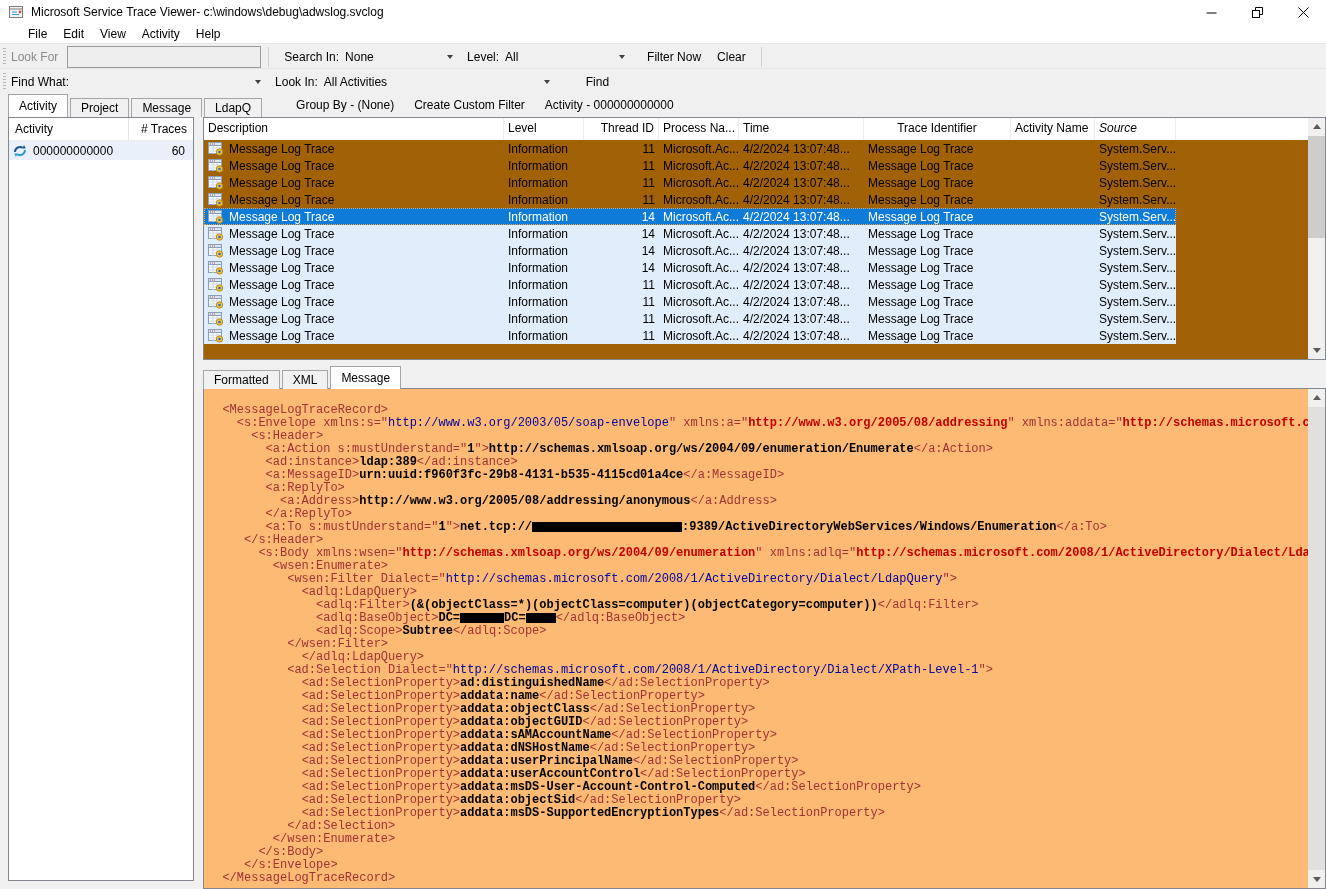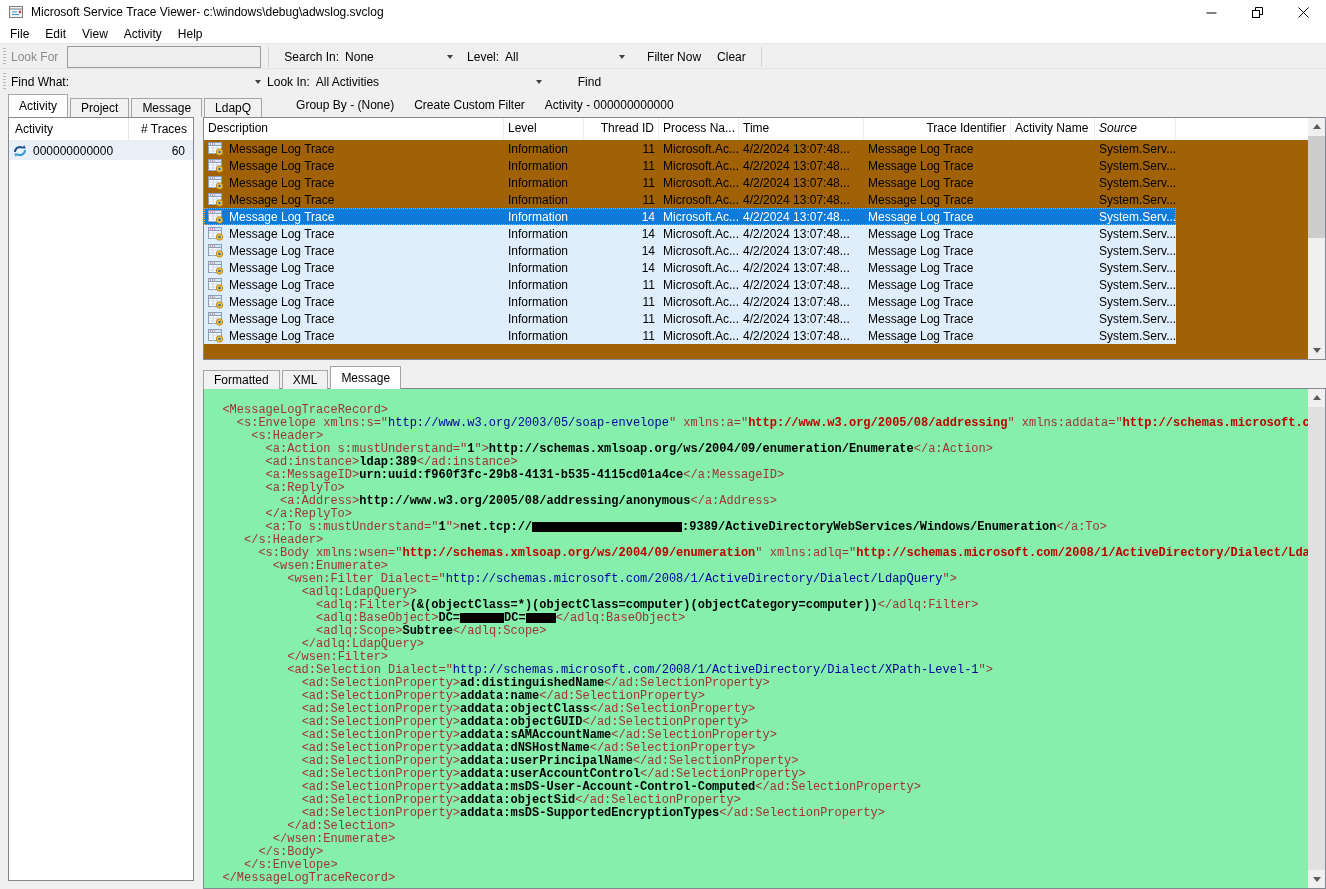--- a/index.html
+++ b/index.html
@@ -6,21 +6,21 @@
   .window{position:relative;width:1326px;height:889px;background:#f0f0f0;
     font-family:"Liberation Sans",sans-serif;font-size:12px;color:#000;overflow:hidden;
     box-shadow:0 0 0 1px #6d6d6d;}
   
   .titlebar{position:absolute;left:0;top:0;right:0;height:24px;background:#fff;display:flex;align-items:center;}
   .app-icon{margin:0 7px 0 8px;display:flex;}
   .title{white-space:nowrap;}
   .win-controls{margin-left:auto;display:flex;height:100%;}
   .win-btn{width:46px;display:flex;align-items:center;justify-content:center;}
   
-  .menubar{position:absolute;left:0;top:24px;right:0;height:19px;background:#fff;display:flex;align-items:center;padding-left:2px;}
+  .menubar{position:absolute;left:0;top:24px;right:0;height:19px;background:#fff;display:flex;align-items:center;padding-left:20px;}
   .menu-item{padding:1px 8px;}
   
   .toolbar{position:absolute;left:0;right:0;height:25px;background:#f0f0f0;display:flex;align-items:center;border-top:1px solid #e6e6e6;}
   .tb1{top:43px;} .tb2{top:68px;}
   .gripper{width:3px;height:17px;margin:0 5px 0 3px;
     background-image:repeating-linear-gradient(to bottom,#b8b8b8 0 1px,transparent 1px 3px);}
   .gray-label{color:#8a8a8a;}
   .tb-input{width:188px;height:18px;background:#eeeeee;border:1px solid #9a9a9a;margin-left:9px;}
   .tb-sep{width:1px;height:20px;background:#d2d2d2;margin:0 7px;}
   .combo{display:flex;align-items:center;justify-content:space-between;height:21px;padding:0 6px;box-sizing:border-box;}
@@ -58,21 +58,21 @@
   .tl-desc{display:flex;align-items:center;gap:5px;}
   
   .vscroll{position:absolute;top:0;right:0;width:17px;bottom:0;background:#f0f0f0;}
   .sb-btn{position:absolute;left:0;width:17px;height:17px;display:flex;align-items:center;justify-content:center;}
   .sb-up{top:0;} .sb-dn{bottom:0;}
   .tri-up{width:0;height:0;border-left:4px solid transparent;border-right:4px solid transparent;border-bottom:5px solid #5a5a5a;}
   .tri-dn{width:0;height:0;border-left:4px solid transparent;border-right:4px solid transparent;border-top:5px solid #5a5a5a;}
   .sb-thumb{position:absolute;left:0;width:17px;background:#cdcdcd;}
   
   .msg-tabs{position:absolute;left:203px;top:364px;height:25px;display:flex;align-items:flex-end;z-index:2;}
-  .message-panel{position:absolute;left:203px;top:388px;width:1123px;height:501px;background:#86efac;
+  .message-panel{position:absolute;left:203px;top:388px;width:1123px;height:501px;background:#fdba74;
     border:1px solid #828790;box-sizing:border-box;overflow:hidden;}
   .xml{position:absolute;left:0;top:0;right:17px;bottom:0;overflow:hidden;
     font-family:"Liberation Mono",monospace;font-size:12px;padding:15px 0 0 4px;}
   .xline{white-space:pre;height:13px;line-height:13px;}
   .xt{color:var(--xml-tag,#a03434);}
   .xb{color:var(--xml-blue,#00009b);font-weight:normal;}
   .xr{color:var(--xml-red,#c00000);font-weight:bold;}
   .xk{color:#000;font-weight:bold;}
   .redact{display:inline-block;background:#000;height:10px;vertical-align:middle;}
 </style>
@@ -139,21 +139,21 @@
     <div class="tb-sep"></div>
   </div>
 
   <div class="toolbar tb2">
     <div class="gripper"></div>
     <span>Find What:</span>
     <div class="combo" style="width:196px;margin-left:2px">
       <span></span>
       <span class="arrow-down"></span>
     </div>
-    <span class="lbl" style="margin-left:0">Look In:</span>
+    <span class="lbl" style="margin-left:8px">Look In:</span>
     <div class="combo" style="width:238px">
       <span>All Activities</span>
       <span class="arrow-down"></span>
     </div>
     <span class="tb-btn" style="margin-left:22px">Find</span>
   </div>
 
   <div class="tabrow">
     <div style="display:flex;align-items:flex-end">
         <div class="tab sel first">Activity</div>
@@ -188,21 +188,21 @@
       </div>
   </div>
 
   <div class="trace-list">
     <div class="tl-header">
         <div class="tl-hcell" style="width: 300px; text-align: left;">Description</div>
         <div class="tl-hcell" style="width: 80px; text-align: left;">Level</div>
         <div class="tl-hcell" style="width: 75px; text-align: right;">Thread ID</div>
         <div class="tl-hcell" style="width: 80px; text-align: center;">Process Na...</div>
         <div class="tl-hcell" style="width: 125px; text-align: left;">Time</div>
-        <div class="tl-hcell" style="width: 147px; text-align: right;">Trace Identifier</div>
+        <div class="tl-hcell" style="width: 147px; text-align: center;">Trace Identifier</div>
         <div class="tl-hcell" style="width: 84px; text-align: left;">Activity Name</div>
         <div class="tl-hcell" style="width: 81px; text-align: left; font-style: italic;">Source</div>
       </div>
     <div class="tl-rows">
         <div class="tl-row">
           <div class="tl-cell tl-desc" style="width: 300px; text-align: left;">
   <svg width="16" height="14" viewBox="0 0 16 14">
     <rect x="0.5" y="0.5" width="13" height="11" fill="#ffffff" stroke="#8aa0b8"></rect>
     <rect x="0.5" y="0.5" width="13" height="3" fill="#d6e6f5" stroke="#8aa0b8"></rect>
     <path d="M2 2h1M4 2h1M6 2h1" stroke="#c05046"></path>
@@ -471,22 +471,22 @@
         <div class="xline">        <span class="xt">&lt;/a:ReplyTo&gt;</span></div>
         <div class="xline">        <span class="xt">&lt;a:To s:mustUnderstand="</span><span class="xk">1</span><span class="xt">"&gt;</span><span class="xk">net.tcp://</span><span class="redact" style="width: 150px;"></span><span class="xk">:9389/ActiveDirectoryWebServices/Windows/Enumeration</span><span class="xt">&lt;/a:To&gt;</span></div>
         <div class="xline">     <span class="xt">&lt;/s:Header&gt;</span></div>
         <div class="xline">       <span class="xt">&lt;s:Body xmlns:wsen="</span><span class="xr">http://schemas.xmlsoap.org/ws/2004/09/enumeration</span><span class="xt">" xmlns:adlq="</span><span class="xr">http://schemas.microsoft.com/2008/1/ActiveDirectory/Dialect/LdapQ</span></div>
         <div class="xline">         <span class="xt">&lt;wsen:Enumerate&gt;</span></div>
         <div class="xline">           <span class="xt">&lt;wsen:Filter Dialect="</span><span class="xb">http://schemas.microsoft.com/2008/1/ActiveDirectory/Dialect/LdapQuery</span><span class="xt">"&gt;</span></div>
         <div class="xline">             <span class="xt">&lt;adlq:LdapQuery&gt;</span></div>
         <div class="xline">               <span class="xt">&lt;adlq:Filter&gt;</span><span class="xk">(&amp;(objectClass=*)(objectClass=computer)(objectCategory=computer))</span><span class="xt">&lt;/adlq:Filter&gt;</span></div>
         <div class="xline">               <span class="xt">&lt;adlq:BaseObject&gt;</span><span class="xk">DC=</span><span class="redact" style="width: 44px;"></span><span class="xk">DC=</span><span class="redact" style="width: 30px;"></span><span class="xt">&lt;/adlq:BaseObject&gt;</span></div>
         <div class="xline">               <span class="xt">&lt;adlq:Scope&gt;</span><span class="xk">Subtree</span><span class="xt">&lt;/adlq:Scope&gt;</span></div>
+        <div class="xline">           <span class="xt">&lt;/wsen:Filter&gt;</span></div>
         <div class="xline">             <span class="xt">&lt;/adlq:LdapQuery&gt;</span></div>
-        <div class="xline">           <span class="xt">&lt;/wsen:Filter&gt;</span></div>
         <div class="xline">           <span class="xt">&lt;ad:Selection Dialect="</span><span class="xb">http://schemas.microsoft.com/2008/1/ActiveDirectory/Dialect/XPath-Level-1</span><span class="xt">"&gt;</span></div>
         <div class="xline">             <span class="xt">&lt;ad:SelectionProperty&gt;</span><span class="xk">ad:distinguishedName</span><span class="xt">&lt;/ad:SelectionProperty&gt;</span></div>
         <div class="xline">             <span class="xt">&lt;ad:SelectionProperty&gt;</span><span class="xk">addata:name</span><span class="xt">&lt;/ad:SelectionProperty&gt;</span></div>
         <div class="xline">             <span class="xt">&lt;ad:SelectionProperty&gt;</span><span class="xk">addata:objectClass</span><span class="xt">&lt;/ad:SelectionProperty&gt;</span></div>
         <div class="xline">             <span class="xt">&lt;ad:SelectionProperty&gt;</span><span class="xk">addata:objectGUID</span><span class="xt">&lt;/ad:SelectionProperty&gt;</span></div>
         <div class="xline">             <span class="xt">&lt;ad:SelectionProperty&gt;</span><span class="xk">addata:sAMAccountName</span><span class="xt">&lt;/ad:SelectionProperty&gt;</span></div>
         <div class="xline">             <span class="xt">&lt;ad:SelectionProperty&gt;</span><span class="xk">addata:dNSHostName</span><span class="xt">&lt;/ad:SelectionProperty&gt;</span></div>
         <div class="xline">             <span class="xt">&lt;ad:SelectionProperty&gt;</span><span class="xk">addata:userPrincipalName</span><span class="xt">&lt;/ad:SelectionProperty&gt;</span></div>
         <div class="xline">             <span class="xt">&lt;ad:SelectionProperty&gt;</span><span class="xk">addata:userAccountControl</span><span class="xt">&lt;/ad:SelectionProperty&gt;</span></div>
         <div class="xline">             <span class="xt">&lt;ad:SelectionProperty&gt;</span><span class="xk">addata:msDS-User-Account-Control-Computed</span><span class="xt">&lt;/ad:SelectionProperty&gt;</span></div>

